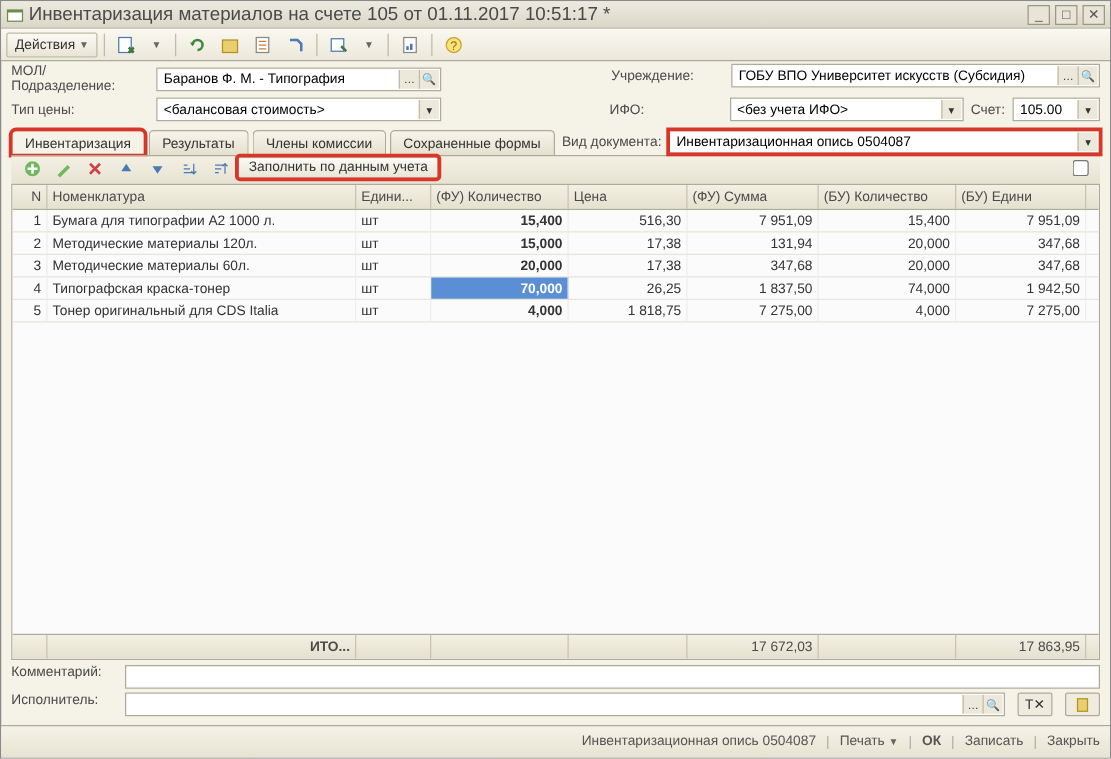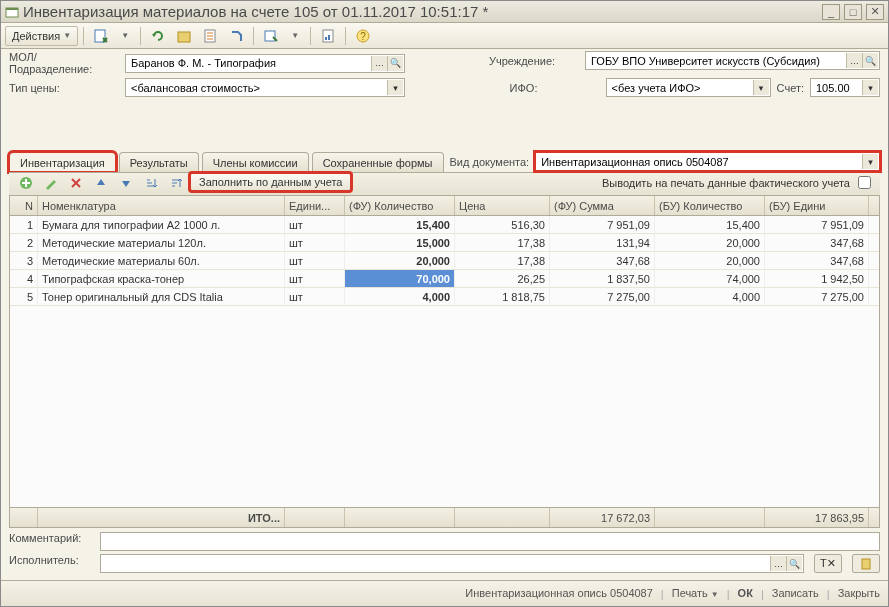--- a/index.html
+++ b/index.html
@@ -19,29 +19,29 @@
   .head-title { text-align:center; font-weight:bold; color:#4a4a4a; font-size:13px; padding:6px 4px 4px; display:flex; align-items:center; justify-content:center; gap:6px; }
   .head-title .num-field { width:60px; height:18px; }
   .field { height:19px; border:1px solid #b0ab98; background:#fff; padding:0 3px; display:flex; align-items:center; position:relative; }
   .field input { border:0; outline:0; width:100%; font-size:11px; background:transparent; }
   .field .picker { position:absolute; right:1px; top:1px; bottom:1px; width:16px; display:flex; align-items:center; justify-content:center; background:#ece8da; border-left:1px solid #c0bba4; cursor:pointer; font-size:9px; }
   .field .picker2 { right:17px; }
   .form-rows { padding:2px 8px 4px; }
   .form-row { display:flex; align-items:flex-start; margin-bottom:3px; gap:6px; }
   .lbl { color:#4a4a4a; }
   .col-l .lbl { width:110px; }
-  .col-l .field { width:280px; }
+  .col-l .field { width:228px; }
   .col-r .lbl { width:90px; }
   .col-r .field { width:295px; }
   .tab { height:20px; padding:0 10px; border:1px solid #b0ab98; border-bottom:0; border-radius:4px 4px 0 0; background:linear-gradient(#f7f4ea,#e5e1d0); display:flex; align-items:center; cursor:pointer; }
   .tab.active { background:#f5f2e8; font-weight:normal; }
   .hl-red { outline:3px solid #d9362a; outline-offset:-1px; }
   .tabline-row { display:flex; align-items:flex-end; padding:0 8px; }
   .tabs-left { display:flex; gap:3px; }
-  .tab-right-field { flex:1; margin-left:6px;margin-top:48px; }
+  .tab-right-field { flex:1; margin-left:6px; }
   .subtoolbar { height:24px; border-top:1px solid #b0ab98; border-bottom:1px solid #b0ab98; background:linear-gradient(#f3f0e4,#e7e3d3); display:flex; align-items:flex-start; padding:0 6px; gap:3px; margin:0 8px; }
   .fill-btn { height:18px; padding:0 8px; border:1px solid #b0ab98; background:linear-gradient(#fbfaf4,#e9e5d6); border-radius:2px; cursor:pointer; display:flex; align-items:center; }
   .check-lbl { margin-left:auto; display:flex; align-items:center; gap:4px; }
   .grid-wrap { flex:1; margin:0 8px; border:1px solid #b0ab98; border-top:0; background:#fff; display:flex; flex-direction:column; overflow:hidden; }
   .grid-head { display:flex; height:20px; background:linear-gradient(#f3f0e4,#e5e1d0); border-bottom:1px solid #b0ab98; }
   .gh { border-right:1px solid #c8c3ad; padding:0 4px; display:flex; align-items:center; color:#4a4a4a; overflow:hidden; }
   .grid-body { flex:1; overflow:auto; background:#fbfbfb; }
   .gr { display:flex; height:18px; border-bottom:1px solid #e8e5d8; }
   .gc { border-right:1px solid #eee; padding:0 4px; display:flex; align-items:center; overflow:hidden; }
   .num { justify-content:flex-end; }
@@ -177,21 +177,21 @@
         <div class="col-l" style="display:flex;align-items:center;gap:6px">
           <span class="lbl">Тип цены:</span>
           <span class="field">
             <input value="&lt;балансовая стоимость&gt;" style="">
             <span class="picker">▾</span>
           </span>
         </div>
         <div style="flex:1"></div>
         <div class="col-r" style="display:flex;align-items:center;gap:6px">
           <span class="lbl">ИФО:</span>
-          <span class="field" style="width:165px">
+          <span class="field" style="width:187px">
             <input value="&lt;без учета ИФО&gt;" style="">
             <span class="picker">▾</span>
           </span>
           <span class="lbl" style="width:auto">Счет:</span>
           <span class="field" style="width:70px">
             <input value="105.00" style="">
             <span class="picker">▾</span>
           </span>
         </div>
       </div>
@@ -257,21 +257,20 @@
       <div class="tb-btn">
           <svg width="14" height="14">
             <path d="M3 4h7M3 7h5M3 10h3" stroke="#4a7ab5"></path>
             <path d="M11 3v8M9 5l2-2 2 2" stroke="#4a7ab5" fill="none"></path>
           </svg>
         </div>
       <div class="fill-btn hl-red">
           <span>Заполнить по данным учета</span>
         </div>
       <label class="check-lbl">
-        <span>Выводить на печать данные фактического учета</span>
         <input type="checkbox" style="">
       </label>
     </div>
 
     <div class="grid-wrap">
       <div class="grid-head">
         <div class="gh c0">N</div>
         <div class="gh c1">Номенклатура</div>
         <div class="gh c2">Едини...</div>
         <div class="gh c3">(ФУ) Количество</div>

